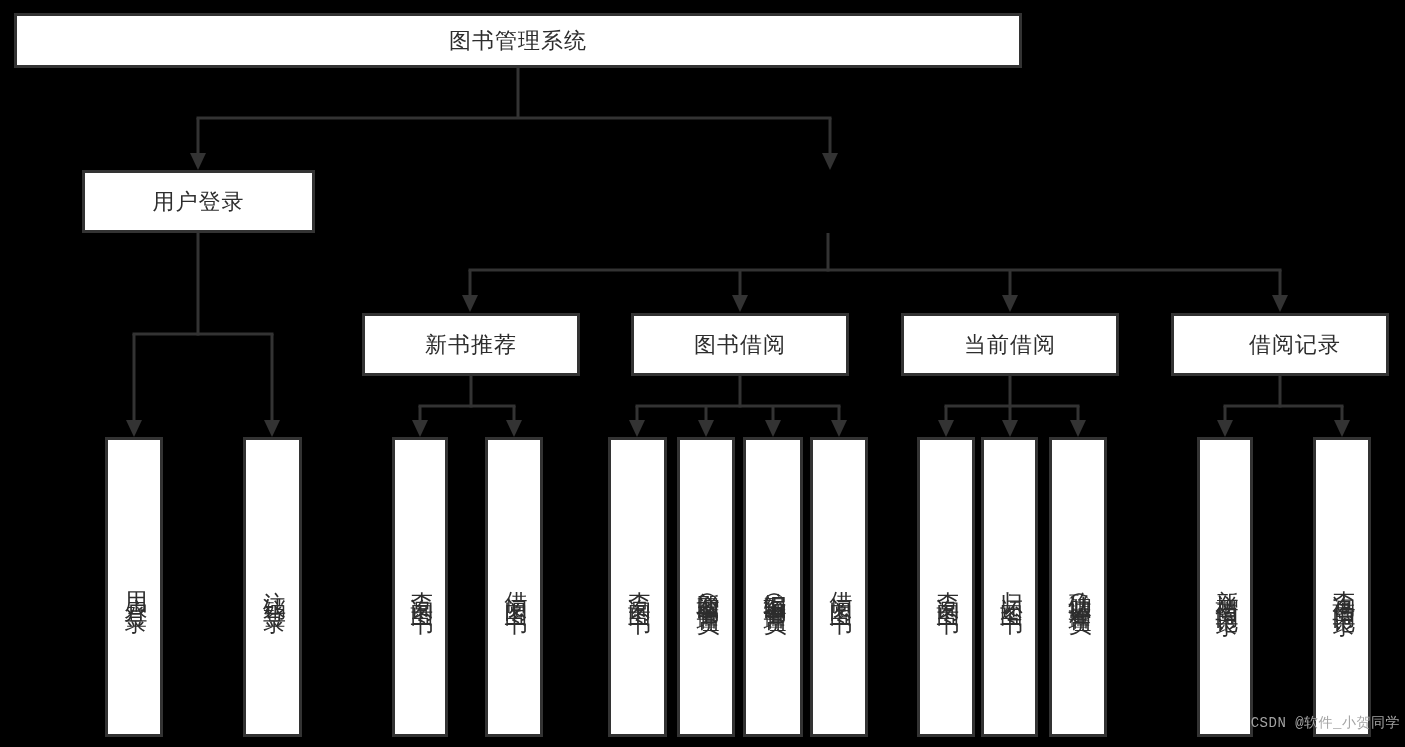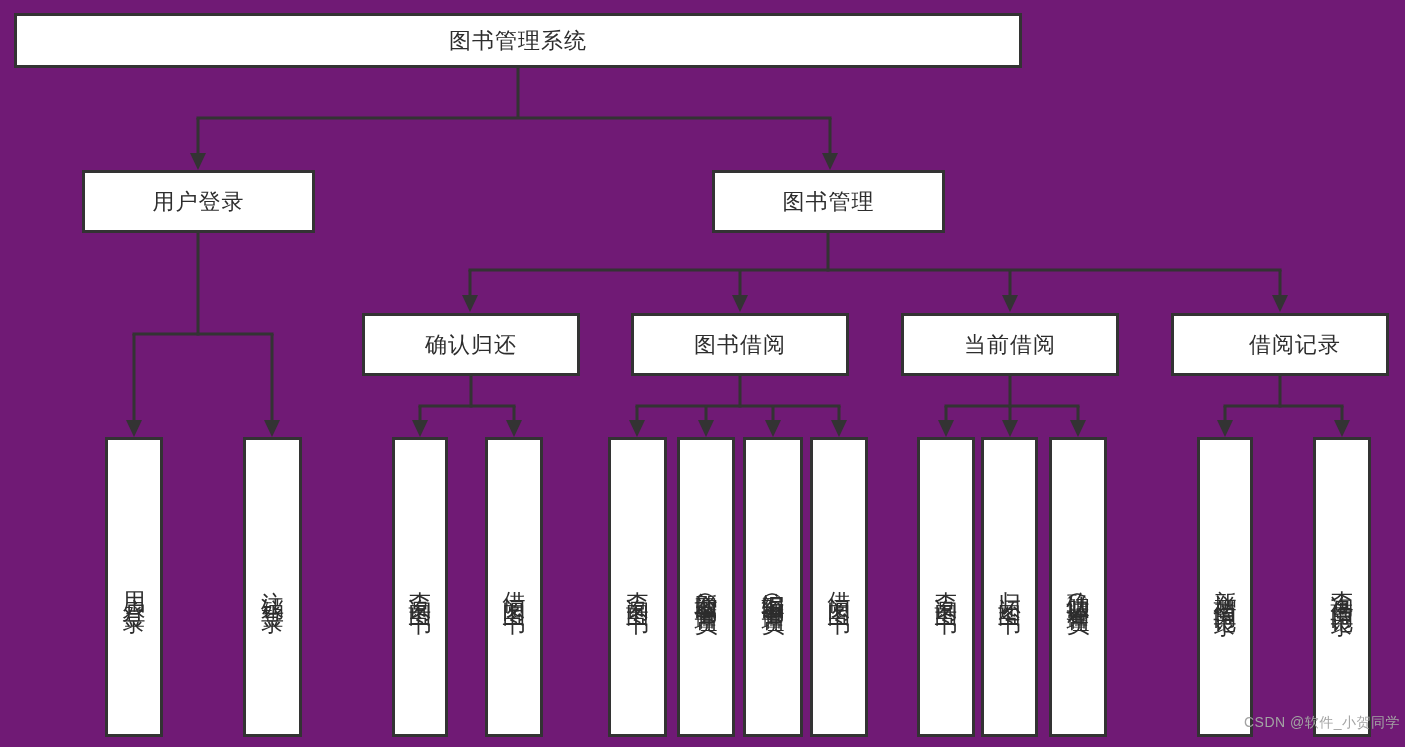--- a/index.html
+++ b/index.html
@@ -1,20 +1,20 @@
 <!DOCTYPE html>
 <html><head>
 <meta charset="utf-8">
 <style>
   html,body{margin:0;padding:0;background:#ffffff;}
   #canvas{
     position:relative;
     width:1405px;height:747px;
-    background:#701a75;
-    font-family:Liberation Sans, sans-serif;
+    background:#000000;
+    font-family:Liberation Mono, monospace;
     overflow:hidden;
   }
   #connectors{position:absolute;left:0;top:0;z-index:1;pointer-events:none;}
   .hbox{
     position:absolute;z-index:2;
     box-sizing:border-box;
     background:#ffffff;
     border:3px solid #333333;
     display:flex;align-items:center;justify-content:center;
     font-size:22px;letter-spacing:1px;color:#2d2d2d;
@@ -105,26 +105,23 @@
       <polygon points="1334,420 1350,420 1342,437" fill="#333333"></polygon>
     </svg>
 
   <div class="hbox" style="left:14px;top:13px;width:1008px;height:55px;">
     <span>图书管理系统</span>
   </div>
 
   <div class="hbox" style="left:82px;top:170px;width:233px;height:63px;">
     <span>用户登录</span>
   </div>
-  <div class="hbox" style="left:712px;top:170px;width:233px;height:63px;">
-    <span>图书管理</span>
-  </div>
 
   <div class="hbox" style="left:362px;top:313px;width:218px;height:63px;">
-    <span>确认归还</span>
+    <span>新书推荐</span>
   </div>
   <div class="hbox" style="left:901px;top:313px;width:218px;height:63px;">
     <span>当前借阅</span>
   </div>
   <div class="hbox" style="left:631px;top:313px;width:218px;height:63px;">
     <span>图书借阅</span>
   </div>
   <div class="hbox" style="left:1171px;top:313px;width:218px;height:63px;padding-left:30px;">
     <span>借阅记录</span>
   </div>

